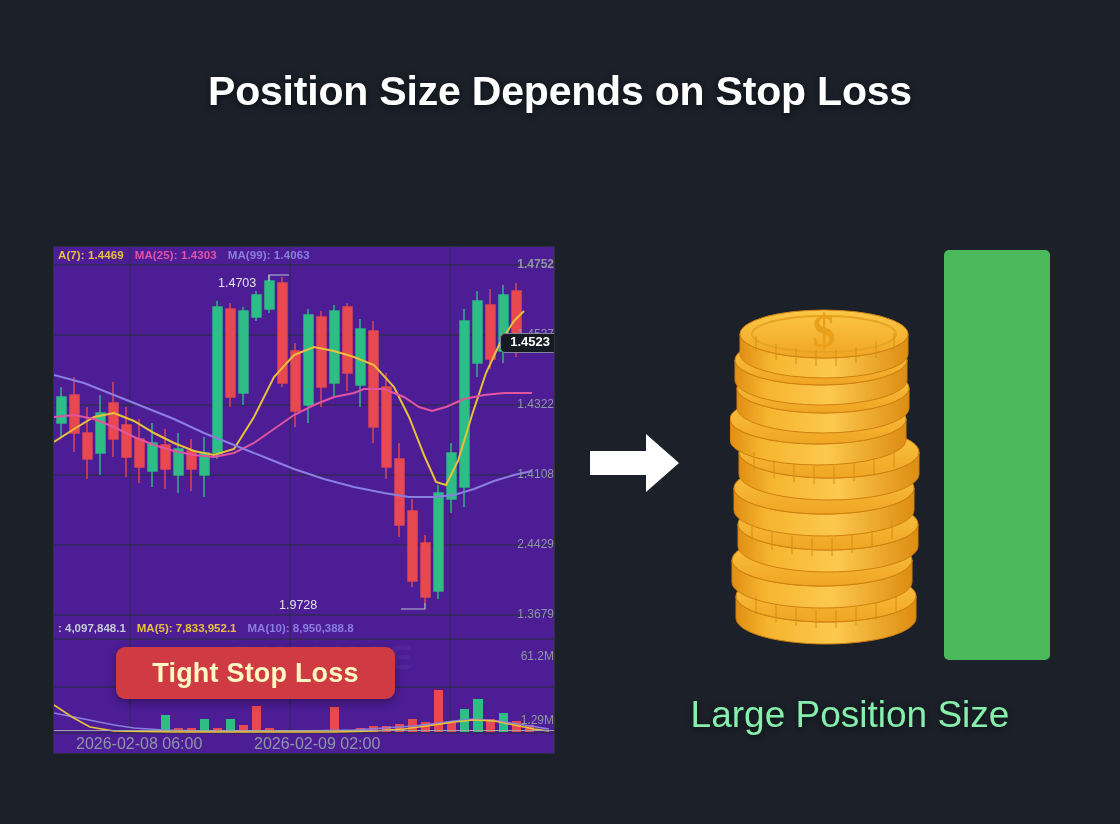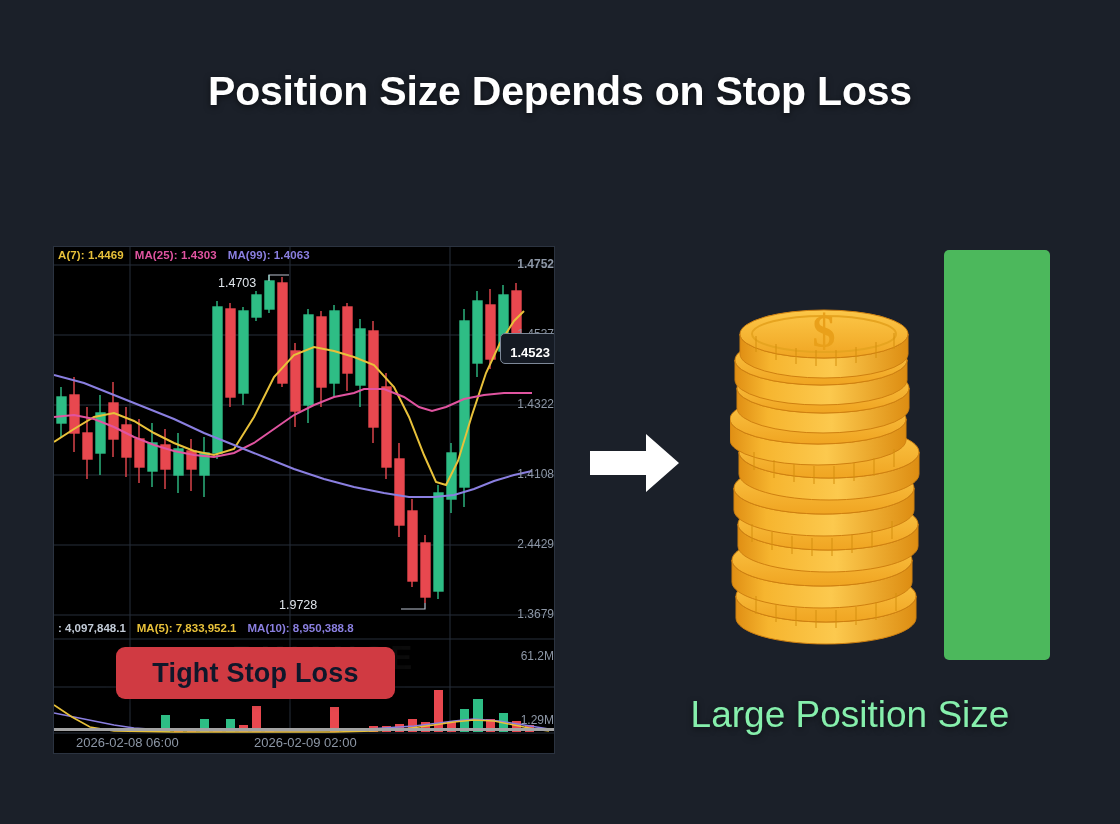--- a/index.html
+++ b/index.html
@@ -30,21 +30,21 @@
     text-shadow: 0 2px 6px rgba(0,0,0,0.55);
   }
 
   
   #chart-panel {
     position: absolute;
     left: 53px;
     top: 246px;
     width: 502px;
     height: 508px;
-    background: #000000;
+    background: #4c1d95;
     border: 1px solid #2b3340;
     box-sizing: border-box;
     overflow: hidden;
   }
   #chart-svg { position:absolute; left:0; top:0; }
 
   .legend-row {
     position: absolute;
     left: 4px;
     top: 2px;
@@ -89,21 +89,21 @@
   #price-tag {
     position: absolute;
     right: -4px;
     top: 86px;
     border: 1px solid #7d8898;
     border-radius: 5px;
     background: #151a23;
     color: #ffffff;
     font-size: 13px;
     font-weight: bold;
-    padding: 11px 7px 3px 9px;
+    padding: 0 7px 3px 9px;
     white-space: nowrap;
   }
   .hi-lo-label {
     position: absolute;
     font-size: 12.5px;
     color: #dfe4ea;
     white-space: nowrap;
   }
   #hi-label { left: 218px; top: 276px; }
   #lo-label { left: 279px; top: 598px; }
@@ -118,36 +118,36 @@
     color: rgba(255,255,255,0.045);
     pointer-events: none;
   }
 
   #time-axis {
     position: absolute;
     left: 0;
     bottom: 0;
     width: 502px;
     height: 22px;
-    border-top: 3px solid #a3a3a3;
+    border-top: 1px solid #a3a3a3;
     color: #8d97a6;
-    font-size: 13px;
+    font-size: 16px;
   }
   #time-axis .t1 { position:absolute; left: 22px; top: 4px; }
   #time-axis .t2 { position:absolute; left: 200px; top: 4px; }
 
   #stop-loss-badge {
     position: absolute;
     left: 116px;
     top: 647px;
     width: 279px;
     height: 52px;
     background: #d03a42;
     border-radius: 9px;
-    color: #0f172a;
+    color: #fef9c3;
     font-size: 27px;
     font-weight: bold;
     display: flex;
     align-items: center;
     justify-content: center;
     box-shadow: 0 3px 10px rgba(0,0,0,0.35);
     letter-spacing: 0.2px;
   }
 
   

